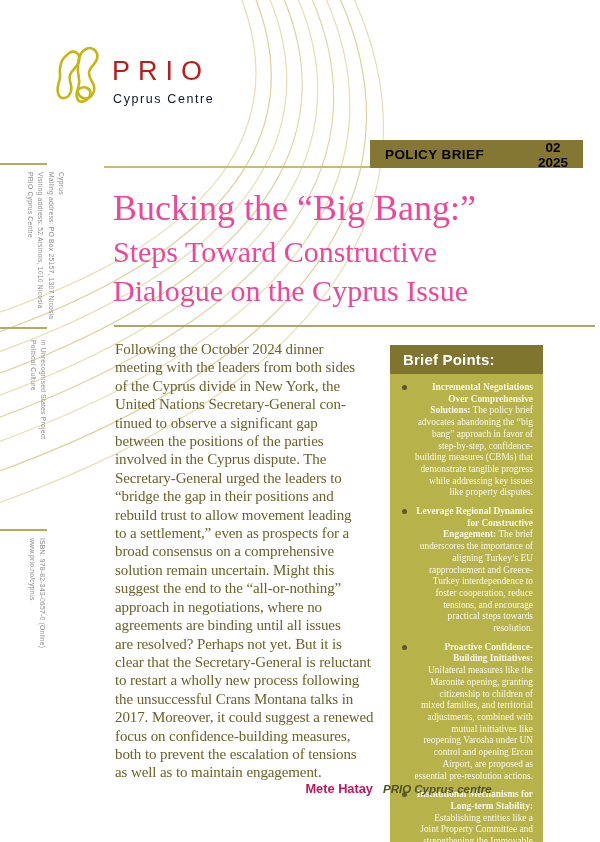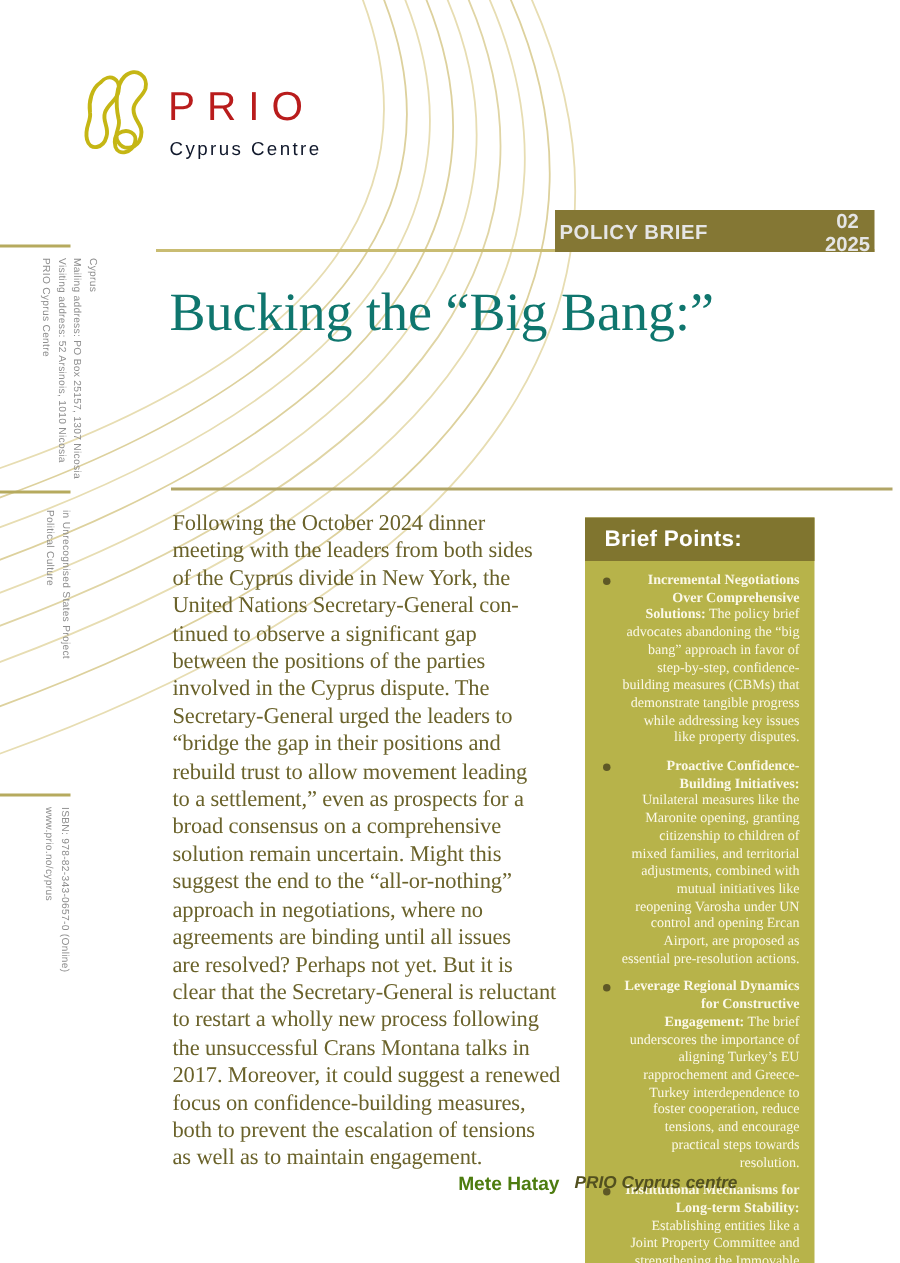--- a/index.html
+++ b/index.html
@@ -17,36 +17,36 @@
     font-size:27px;letter-spacing:8px;color:#b91c1c;font-weight:400;
   }
   .logo-sub{
     position:absolute;left:113px;top:92px;z-index:2;
     font-size:12.5px;letter-spacing:1.6px;color:#0f172a;
   }
   
   .header-rule{position:absolute;left:104px;top:166px;width:479px;height:1.5px;background:#c9bc72;z-index:1;}
   .policy-bar{
     position:absolute;left:370px;top:140px;width:213px;height:28px;
-    background:#847734;color:#e5e5e5;z-index:3;
+    background:#847734;color:#000000;z-index:3;
     display:flex;align-items:center;justify-content:space-between;
-    padding:0 3px;box-sizing:border-box;
+    padding:0 15px;box-sizing:border-box;
   }
   .policy-label{font-size:13.5px;font-weight:bold;letter-spacing:0.4px;}
   .policy-issue{display:flex;align-items:center;height:100%;font-size:13.5px;font-weight:bold;flex-direction:column;}
   .issue-divider{width:1px;height:100%;background:#ffffff;opacity:.85;margin:0 7px;}
   
   .side-rule{position:absolute;left:0;width:47px;height:2px;background:#b6aa5e;z-index:2;}
   .side-block{
     position:absolute;z-index:2;
     writing-mode:vertical-lr;
     font-size:6.8px;line-height:10.5px;letter-spacing:.2px;color:#8e8e8e;
   }
   
-  .title{position:absolute;left:113px;top:184px;width:482px;color:#0f766e;z-index:2;
+  .title{position:absolute;left:113px;top:184px;width:482px;color:#ec4899;z-index:2;
          font-family:"Liberation Serif",serif;}
   .title-l1{font-size:36px;line-height:49px;}
   .title-l2{font-size:30px;line-height:38.5px;}
   .title-rule{position:absolute;left:114px;top:325px;width:481px;height:1.5px;background:#b1a566;z-index:2;}
   
   .body-text{
     position:absolute;left:115px;top:340px;width:275px;z-index:2;
     font-family:"Liberation Serif",serif;font-size:15px;line-height:18.4px;
     letter-spacing:-0.1px;color:#6a622a;white-space:nowrap;
   }
@@ -60,21 +60,21 @@
   .bp-item{
     display:flex;gap:7px;margin-bottom:7px;
     font-family:"Liberation Serif",serif;font-size:9.4px;line-height:11.7px;
     color:#fbf8e8;
   }
   .bp-bullet{flex:none;width:5px;height:5px;border-radius:50%;background:#5e5826;margin-top:3px;}
   .bp-lead{font-weight:bold;}
   
   .author{
     position:absolute;left:115px;top:781px;width:258px;text-align:right;z-index:2;
-    color:#4d7c0f;font-size:12.8px;font-weight:bold;
+    color:#be185d;font-size:12.8px;font-weight:bold;
   }
   .affil{
     position:absolute;left:383px;top:783px;z-index:2;
     color:#52501f;font-size:11.5px;font-weight:bold;font-style:italic;
   }
 </style>
 </head>
 <body>
 
 <div class="page">
@@ -117,39 +117,41 @@
   <div class="side-block" style="left:24px;top:172px;height:152px;">PRIO Cyprus Centre<br>Visiting address: 52 Arsinois, 1010 Nicosia<br>Mailing address: PO Box 25157, 1307 Nicosia<br>Cyprus</div>
 
   <div class="side-rule" style="top:327px;"></div>
   <div class="side-block" style="left:27px;top:340px;height:140px;">Political Culture<br>in Unrecognised States Project</div>
 
   <div class="side-rule" style="top:529px;"></div>
   <div class="side-block" style="left:26px;top:538px;height:152px;">www.prio.no/cyprus<br>ISBN: 978-82-343-0657-0 (Online)</div>
 
   <div class="title">
     <div class="title-l1">Bucking the “Big Bang:”</div>
+    <div class="title-l2">Steps Toward Constructive</div>
+    <div class="title-l2">Dialogue on the Cyprus Issue</div>
   </div>
   <div class="title-rule"></div>
 
   <div class="body-text">Following the October 2024 dinner<br>meeting with the leaders from both sides<br>of the Cyprus divide in New York, the<br>United Nations Secretary-General con-<br>tinued to observe a significant gap<br>between the positions of the parties<br>involved in the Cyprus dispute. The<br>Secretary-General urged the leaders to<br>“bridge the gap in their positions and<br>rebuild trust to allow movement leading<br>to a settlement,” even as prospects for a<br>broad consensus on a comprehensive<br>solution remain uncertain. Might this<br>suggest the end to the “all-or-nothing”<br>approach in negotiations, where no<br>agreements are binding until all issues<br>are resolved? Perhaps not yet. But it is<br>clear that the Secretary-General is reluctant<br>to restart a wholly new process following<br>the unsuccessful Crans Montana talks in<br>2017. Moreover, it could suggest a renewed<br>focus on confidence-building measures,<br>both to prevent the escalation of tensions<br>as well as to maintain engagement.</div>
 
   <aside class="bp-box">
     <div class="bp-header">Brief Points:</div>
     <div class="bp-items">
       <div class="bp-item">
         <span class="bp-bullet"></span>
         <p style="margin:0"><b class="bp-lead">Incremental Negotiations Over Comprehensive Solutions:</b><span> The policy brief advocates abandoning the “big bang” approach in favor of step-by-step, confidence-building measures (CBMs) that demonstrate tangible progress while addressing key issues like property disputes.</span></p>
       </div>
       <div class="bp-item">
         <span class="bp-bullet"></span>
-        <p style="margin:0"><b class="bp-lead">Proactive Confidence-Building Initiatives:</b><span> Unilateral measures like the Maronite opening, granting citizenship to children of mixed families, and territorial adjustments, combined with mutual initiatives like reopening Varosha under UN control and opening Ercan Airport, are proposed as essential pre-resolution actions.</span></p>
+        <p style="margin:0"><b class="bp-lead">Leverage Regional Dynamics for Constructive Engagement:</b><span> The brief underscores the importance of aligning Turkey’s EU rapprochement and Greece-Turkey interdependence to foster cooperation, reduce tensions, and encourage practical steps towards resolution.</span></p>
       </div>
       <div class="bp-item">
         <span class="bp-bullet"></span>
-        <p style="margin:0"><b class="bp-lead">Leverage Regional Dynamics for Constructive Engagement:</b><span> The brief underscores the importance of aligning Turkey’s EU rapprochement and Greece-Turkey interdependence to foster cooperation, reduce tensions, and encourage practical steps towards resolution.</span></p>
+        <p style="margin:0"><b class="bp-lead">Proactive Confidence-Building Initiatives:</b><span> Unilateral measures like the Maronite opening, granting citizenship to children of mixed families, and territorial adjustments, combined with mutual initiatives like reopening Varosha under UN control and opening Ercan Airport, are proposed as essential pre-resolution actions.</span></p>
       </div>
       <div class="bp-item">
         <span class="bp-bullet"></span>
         <p style="margin:0"><b class="bp-lead">Institutional Mechanisms for Long-term Stability:</b><span> Establishing entities like a Joint Property Committee and strengthening the Immovable Property Commission are recommended to address contentious property issues effec-tively, fostering trust and laying the groundwork for sustainable solutions.</span></p>
       </div>
     </div>
   </aside>
 
   <div class="author">Mete Hatay</div>
   <div class="affil">PRIO Cyprus centre</div>

